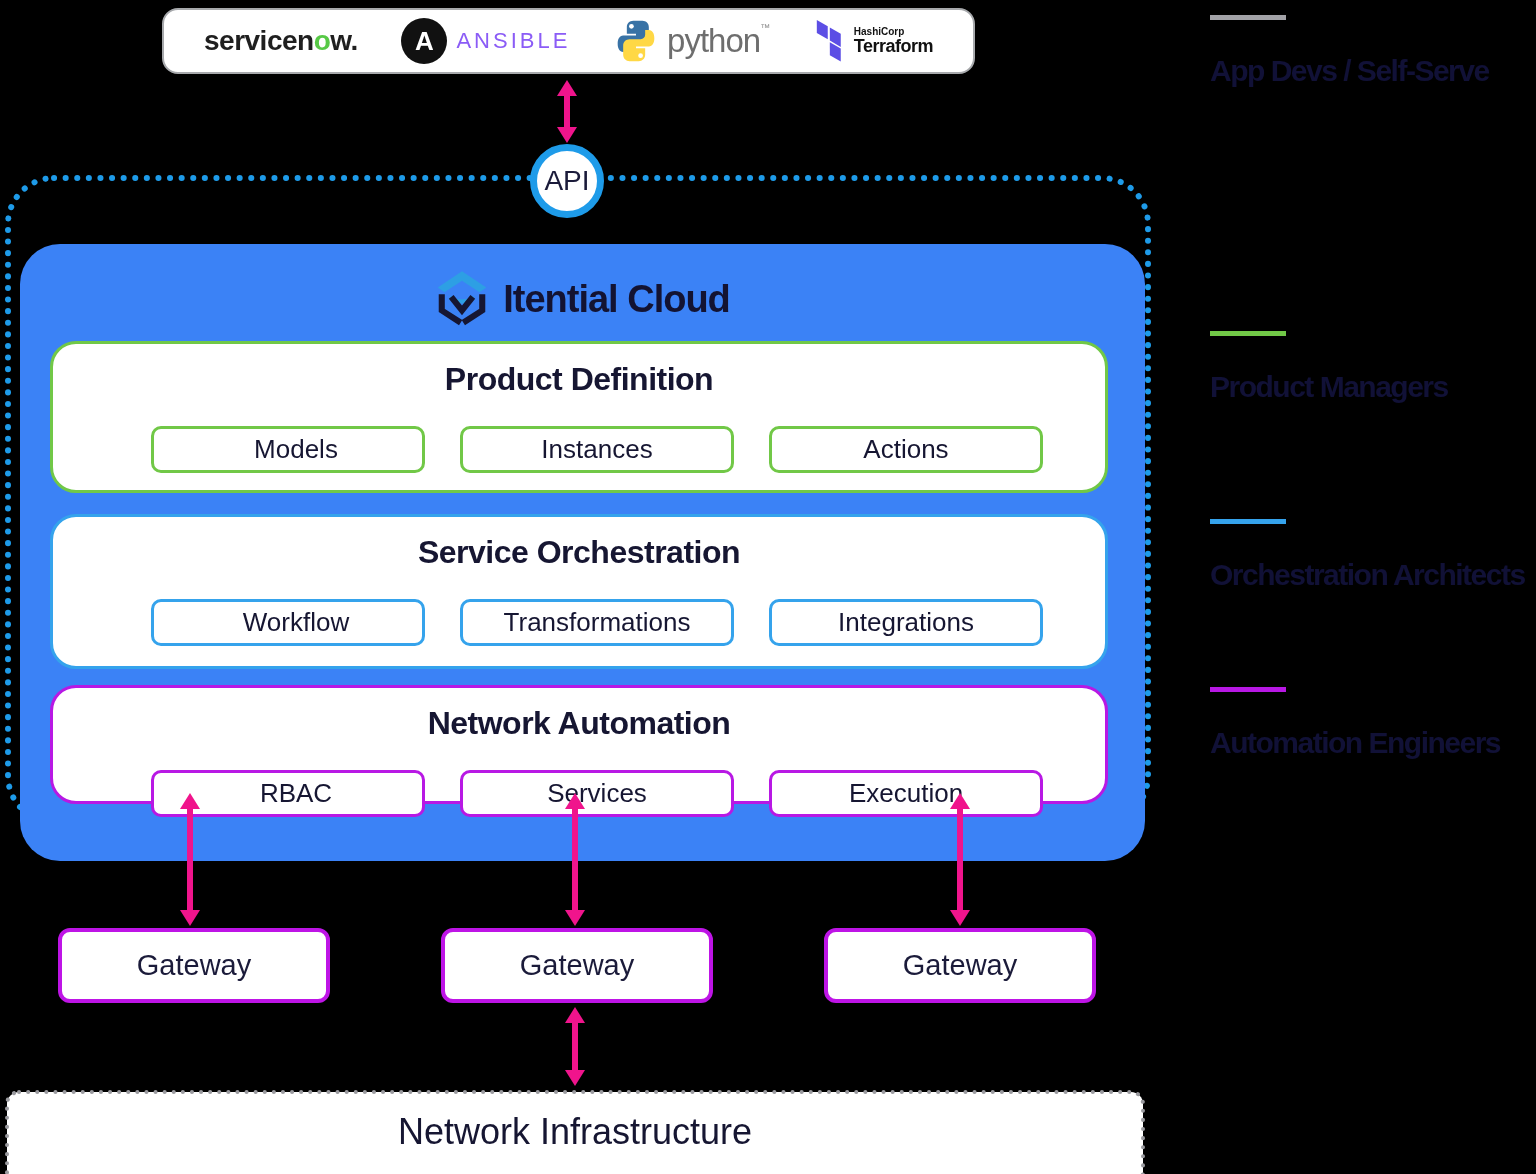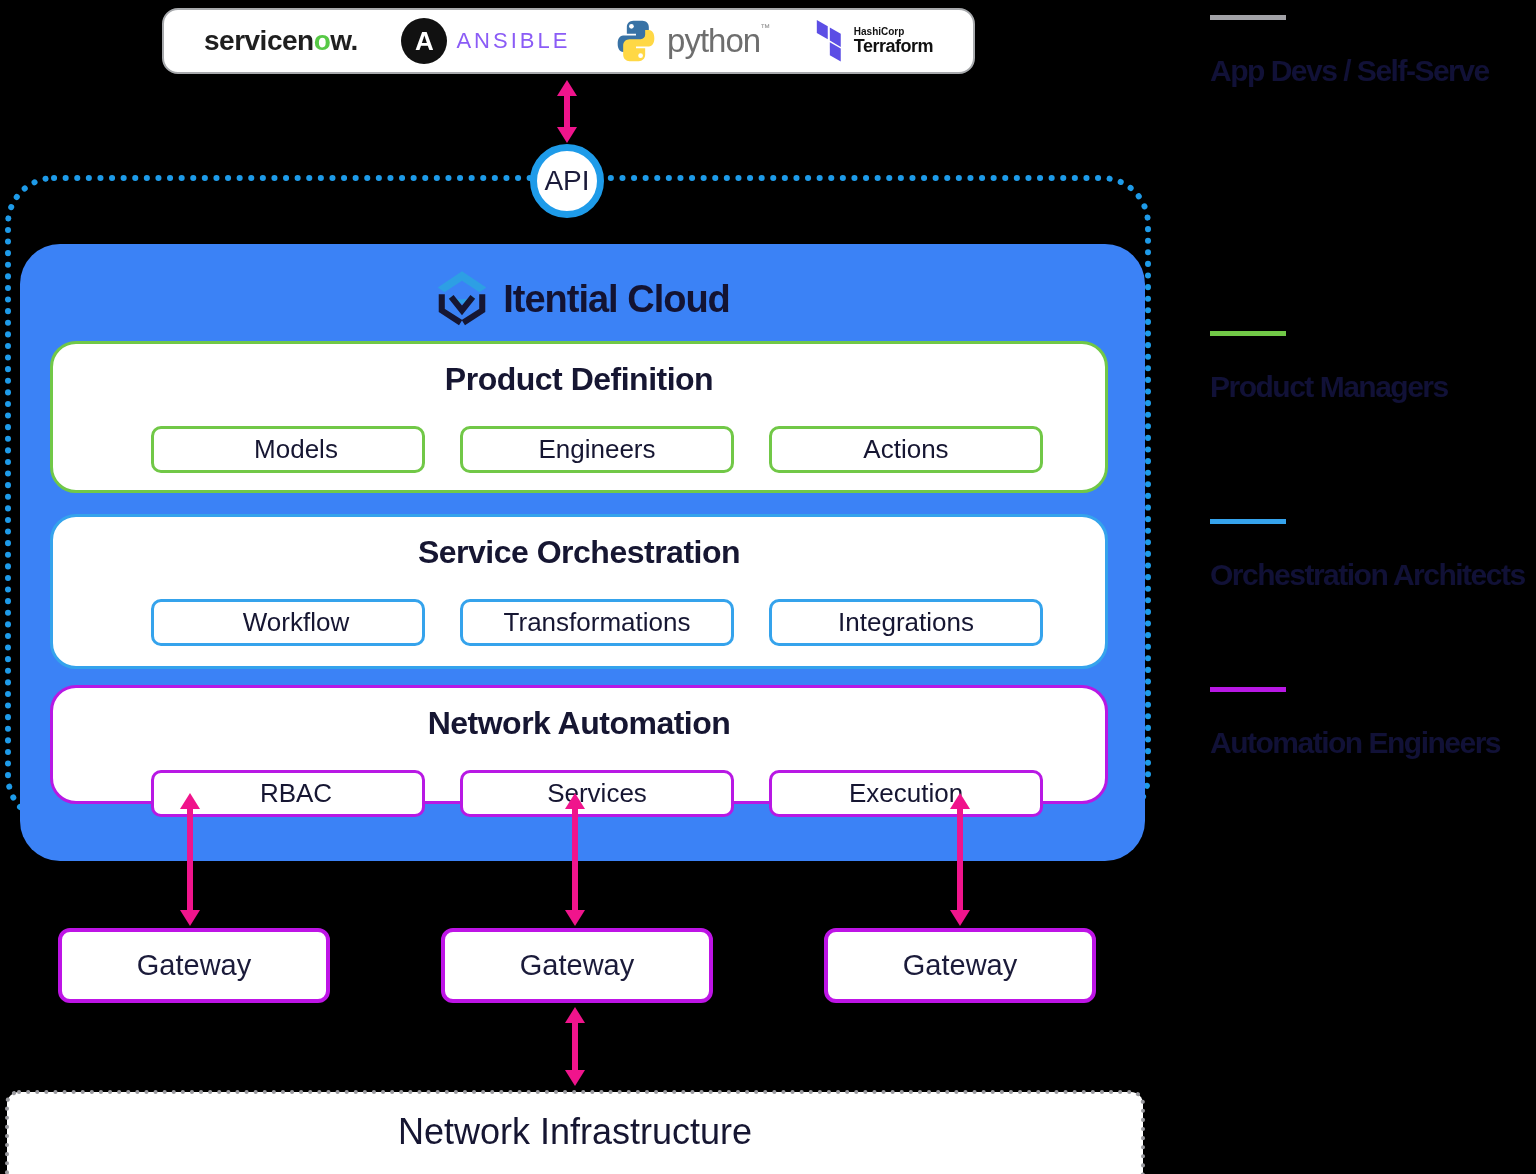--- a/index.html
+++ b/index.html
@@ -164,21 +164,21 @@
           <path d="M70,36 L70,60 L42,78"></path>
           <path d="M24,40 L40,60 L56,40"></path>
         </g>
       </svg>
       <span class="cloud-title">Itential Cloud</span>
     </div>
 
     <div class="section" style="top: 97px; height: 152px; border-color: rgb(113, 200, 71);">
       <div class="section-title">Product Definition</div>
       <div class="chip c1" style="border-color: rgb(113, 200, 71);">Models</div>
-      <div class="chip c2" style="border-color: rgb(113, 200, 71);">Engineers</div>
+      <div class="chip c2" style="border-color: rgb(113, 200, 71);">Instances</div>
       <div class="chip c3" style="border-color: rgb(113, 200, 71);">Actions</div>
     </div>
 
     <div class="section" style="top: 270px; height: 155px; border-color: rgb(53, 163, 236);">
       <div class="section-title">Service Orchestration</div>
       <div class="chip c1" style="border-color: rgb(53, 163, 236);">Workflow</div>
       <div class="chip c2" style="border-color: rgb(53, 163, 236);">Transformations</div>
       <div class="chip c3" style="border-color: rgb(53, 163, 236);">Integrations</div>
     </div>
 

